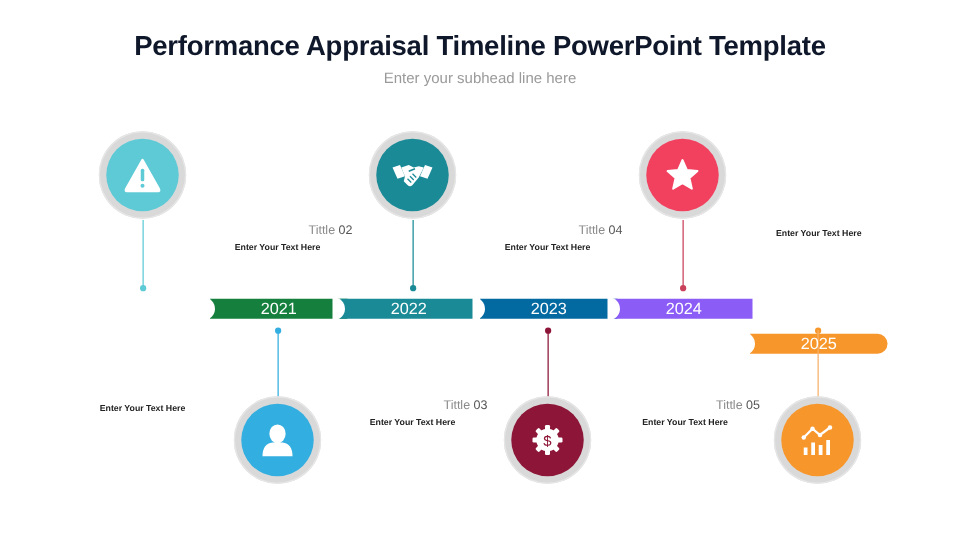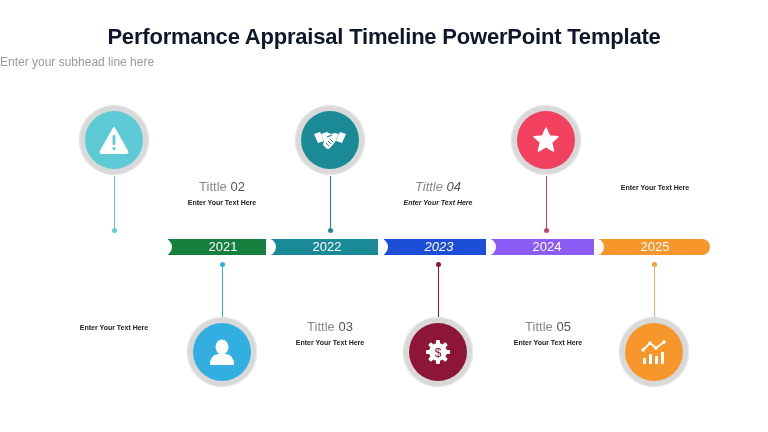--- a/index.html
+++ b/index.html
@@ -1,55 +1,55 @@
 <!DOCTYPE html>
 <html><head>
 <meta charset="utf-8">
 <style>
   html,body{margin:0;padding:0;background:#fff;}
   body{width:768px;height:432px;position:relative;overflow:hidden;font-family:"Liberation Sans","DejaVu Sans",sans-serif;}
   .title{position:absolute;left:0;top:24px;width:768px;text-align:center;font-size:22px;font-weight:bold;color:#0f172a;letter-spacing:-0.2px;}
-  .subtitle{position:absolute;left:0;top:55px;width:768px;font-size:12px;color:#9a9a9a;}
+  .subtitle{position:absolute;left:0;top:55px;width:768px;text-align:center;font-size:12px;color:#9a9a9a;}
   .bar{position:absolute;left:60px;top:239px;width:650px;height:16px;}
   .seg{position:absolute;top:0;height:16px;color:#fff;font-size:13px;text-align:center;line-height:16px;box-sizing:border-box;}
   .seg span{position:relative;z-index:2;}
   .seg .notch{position:absolute;left:-6px;top:-1px;width:10px;height:18px;border-radius:0 10px 10px 0;background:#fff;z-index:1;}
   .circle{position:absolute;width:70px;height:70px;border-radius:50%;background:#d9d9d9;box-shadow:inset 0 0 0 1px #e6e6e6;}
   .circle .inner{position:absolute;left:6px;top:6px;width:58px;height:58px;border-radius:50%;display:flex;align-items:center;justify-content:center;}
   .stem{position:absolute;width:1.5px;}
   .dot{position:absolute;width:5px;height:5px;border-radius:50%;}
   .label{position:absolute;width:120px;text-align:center;}
-  .label .lt{font-size:13px;color:#8a8a8a;}
+  .label .lt{font-size:10px;color:#8a8a8a;text-align:right;}
   .label .lt b{font-weight:normal;color:#555;}
   .label .ld{font-size:7px;font-weight:bold;color:#222;margin-top:5px;}
 </style>
 </head>
 <body>
 
 <div class="title">Performance Appraisal Timeline PowerPoint Template</div>
 <div class="subtitle">Enter your subhead line here</div>
 
 <div class="bar">
   <div class="seg" style="left:108px;width:110px;background:#15803d;">
     <div class="notch"></div>
     <span>2021</span>
   </div>
   <div class="seg" style="left:212px;width:110px;background:#1A8A96;">
     <div class="notch"></div>
     <span>2022</span>
   </div>
-  <div class="seg" style="left:324px;width:110px;background:#1d4ed8;font-style:italic;">
+  <div class="seg" style="left:324px;width:110px;background:#0369a1;">
     <div class="notch"></div>
     <span>2023</span>
   </div>
   <div class="seg" style="left:432px;width:110px;background:#8b5cf6;">
     <div class="notch"></div>
     <span>2024</span>
   </div>
-  <div class="seg" style="left:540px;width:110px;background:#F7962B;border-radius:0 8px 8px 0;">
+  <div class="seg" style="left:540px;width:110px;background:#F7962B;border-radius:0 8px 8px 0;margin-top:28px;">
     <div class="notch"></div>
     <span>2025</span>
   </div>
 </div>
 
 <div class="circle" style="left:79px;top:105px;">
   <div class="inner" style="background:#5ECAD6;">
     <svg width="30" height="28" viewBox="0 0 30 28">
         <path d="M15 2 L28 25 Q29 27 27 27 L3 27 Q1 27 2 25 Z" fill="#fff" stroke="#fff" stroke-linejoin="round" stroke-width="2"></path>
         <rect x="13.6" y="9" width="2.8" height="10" rx="1.2" fill="#5ECAD6"></rect>
@@ -138,21 +138,21 @@
   <div class="ld">Enter Your Text Here</div>
 </div>
 <div class="label" style="left:162px;top:179px;">
   <div class="lt"><span>Tittle</span> <b>02</b></div>
   <div class="ld">Enter Your Text Here</div>
 </div>
 <div class="label" style="left:270px;top:319px;">
   <div class="lt"><span>Tittle</span> <b>03</b></div>
   <div class="ld">Enter Your Text Here</div>
 </div>
-<div class="label" style="left:378px;top:179px;font-style:italic;">
+<div class="label" style="left:378px;top:179px;">
   <div class="lt"><span>Tittle</span> <b>04</b></div>
   <div class="ld">Enter Your Text Here</div>
 </div>
 <div class="label" style="left:488px;top:319px;">
   <div class="lt"><span>Tittle</span> <b>05</b></div>
   <div class="ld">Enter Your Text Here</div>
 </div>
 <div class="label" style="left:595px;top:179px;">
   <div class="ld">Enter Your Text Here</div>
 </div>

